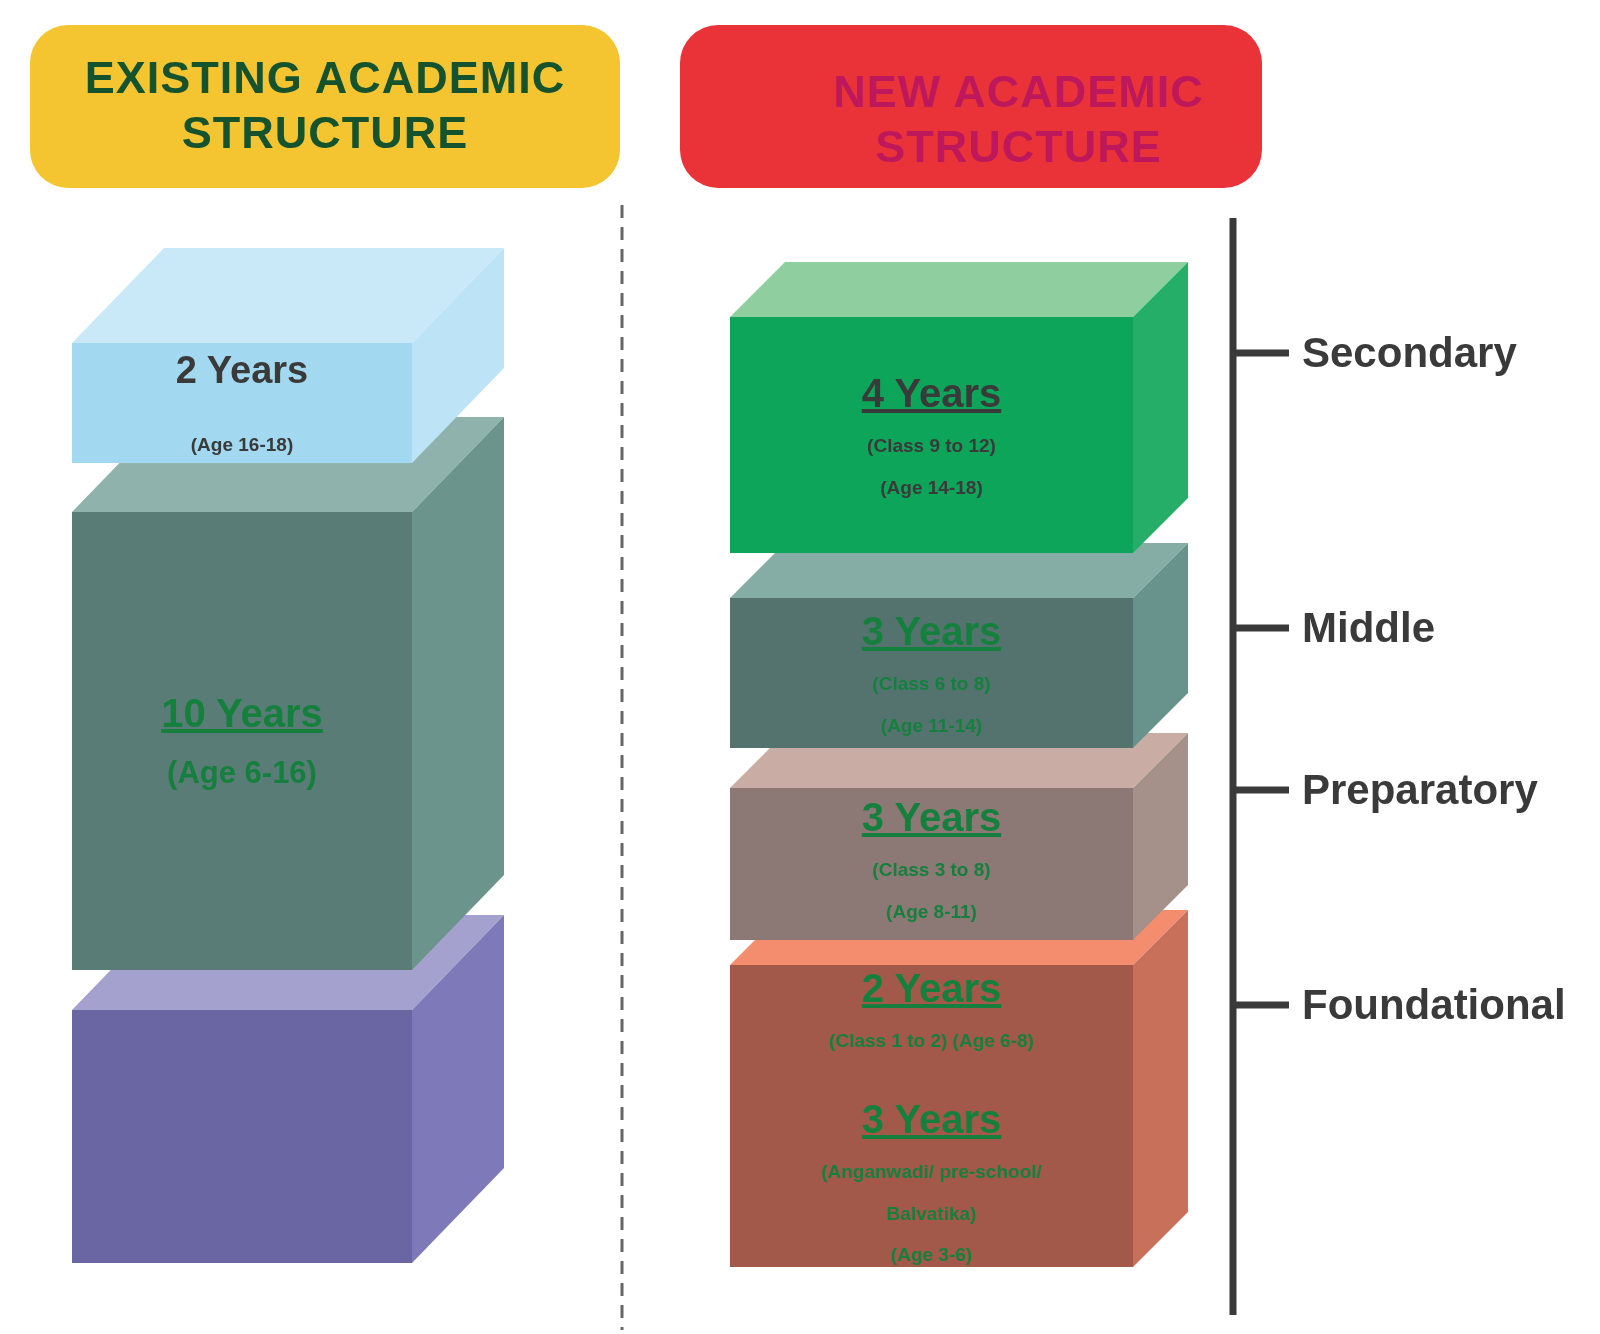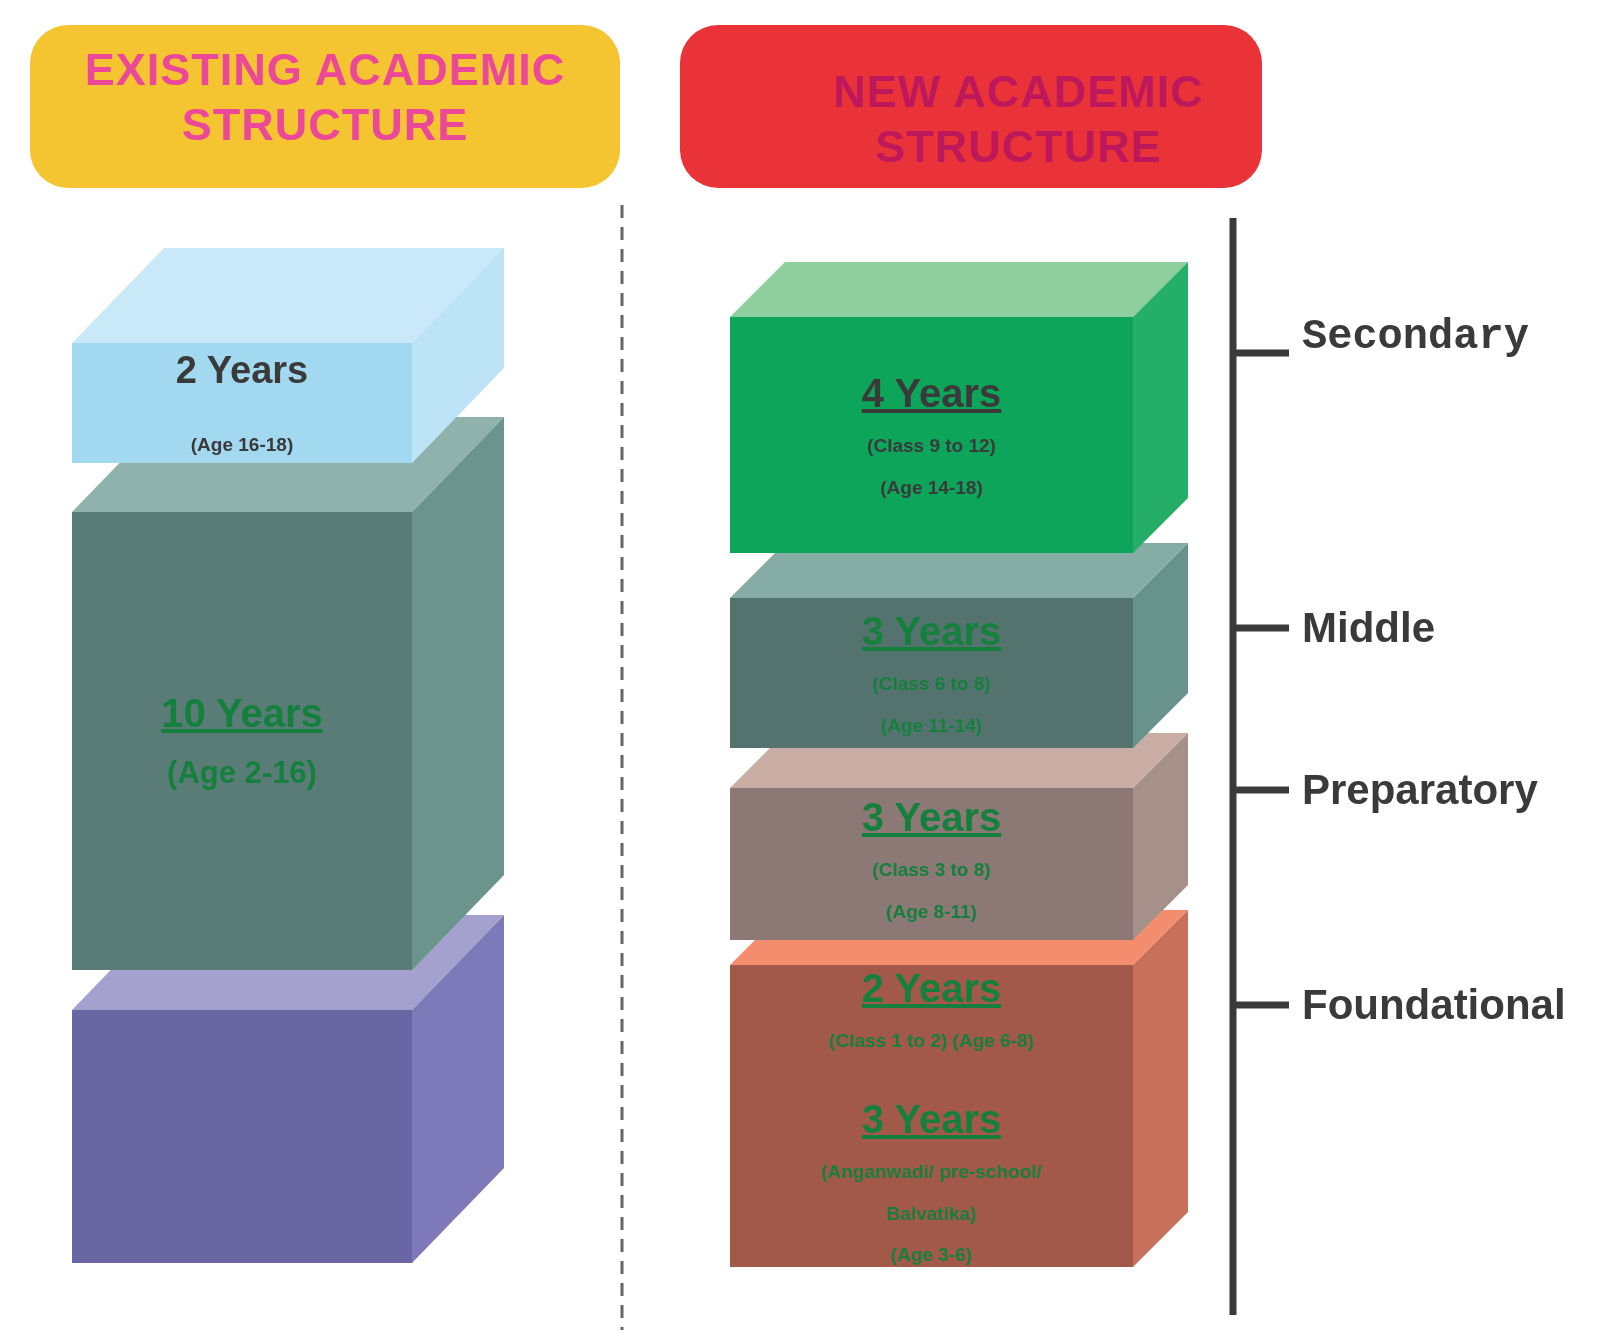--- a/index.html
+++ b/index.html
@@ -5,40 +5,40 @@
   html,body { margin:0; padding:0; background:#ffffff; }
   .stage {
     position:relative; width:1600px; height:1334px; background:#ffffff;
     font-family:"Liberation Sans", sans-serif; font-weight:bold; overflow:hidden;
   }
   .stage svg { position:absolute; left:0; top:0; }
   .hdr {
     position:absolute; display:flex; align-items:center; justify-content:center;
     text-align:center; font-size:45px; line-height:1.22; letter-spacing:1px;
   }
-  #hdr-existing { left:30px;  top:16px; width:590px; height:163px; color:#ec4899; }
+  #hdr-existing { left:30px;  top:24px; width:590px; height:163px; color:#14532d; }
   #hdr-new      { left:680px; top:38px; width:677px; height:163px; color:#be185d; }
   .hdr span { display:block; padding:0 30px; }
   .boxtext {
     position:absolute; display:flex; flex-direction:column; align-items:center;
     justify-content:center; text-align:center;gap:18px;
   }
   .years   { font-size:40px; line-height:1.15;text-decoration:underline; }
   .years-sm{ font-size:38px; line-height:1.15; }
   .sub     { font-size:19px; line-height:1.25; }
   .sub-lg  { font-size:31px; line-height:1.25; }
   .dark  { color:#3A3A3A; }
   .light { color:#15803d; }
   .gap-sm { height:4px; }
   .gap-lg { height:26px; }
   .stagelabel {
     position:absolute; left:1302px; font-size:42px; line-height:1;
     color:#3A3A3A; white-space:nowrap;
   }
-  #stage-secondary    { top:316px;font-family:Liberation Mono, monospace; }
+  #stage-secondary    { top:332px; }
   #stage-middle       { top:607px; }
   #stage-preparatory  { top:769px; }
   #stage-foundational { top:984px; }
 </style>
 </head>
 <body>
 
 <div class="stage">
 
   <svg width="1600" height="1334" viewBox="0 0 1600 1334">
@@ -107,21 +107,21 @@
   </div>
 
   <div class="boxtext dark" style="left:72px; top:343px; width:340px; height:120px;">
     <div class="years-sm">2 Years</div>
     <div class="gap-sm"></div>
     <div class="sub">(Age 16-18)</div>
   </div>
 
   <div class="boxtext light" style="left:72px; top:512px; width:340px; height:458px;border-radius:9px;">
     <div class="years">10 Years</div>
-    <div class="sub-lg">(Age 2-16)</div>
+    <div class="sub-lg">(Age 6-16)</div>
   </div>
 
   <div class="boxtext dark" style="left:730px; top:317px; width:403px; height:236px;">
     <div class="years">4 Years</div>
     <div class="sub">(Class 9 to 12)</div>
     <div class="sub">(Age 14-18)</div>
   </div>
 
   <div class="boxtext light" style="left:730px; top:598px; width:403px; height:150px;">
     <div class="years">3 Years</div>

